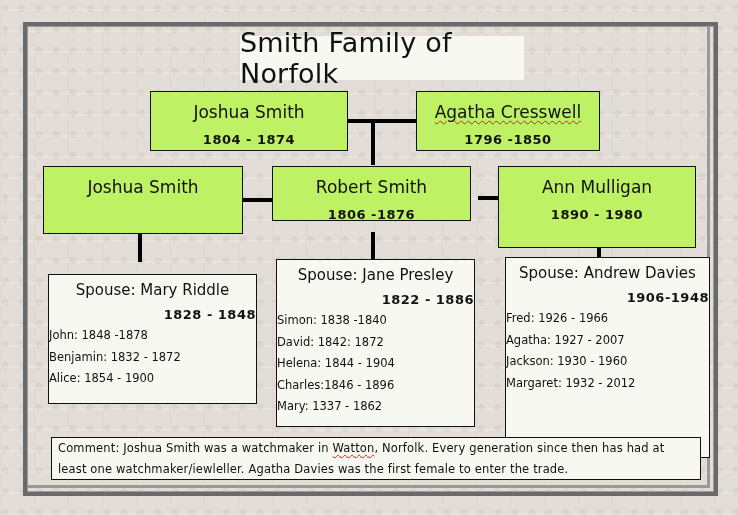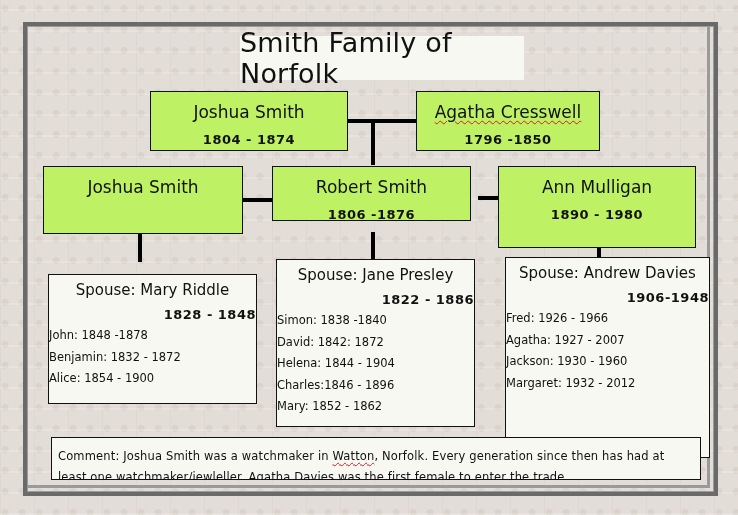--- a/index.html
+++ b/index.html
@@ -38,21 +38,21 @@
   .box .years { font-size: 13px; font-weight: bold; margin-top: 10px; letter-spacing: 0.5px; }
   .spouse-box { position: absolute; background: #f8f8f2; border: 1.5px solid #111; box-sizing: border-box; }
   .spouse-box .sp-name { font-size: 15px; text-align: center; margin-top: 6px; }
   .spouse-box .sp-years { font-size: 13px; font-weight: bold; text-align: right; margin-top: 8px; letter-spacing: 0.5px; }
   .spouse-box .child { font-size: 11.5px; height: 21.5px; line-height: 21.5px; }
   .spouse-box .children { margin-top: 3px; }
   .line { position: absolute; background: #000; }
   .comment-box {
     position: absolute; left: 51px; top: 437px; width: 650px; height: 43px;
     background: #f8f8f2; border: 1.5px solid #111; box-sizing: border-box;
-    font-size: 11.5px; line-height: 21px; padding: 8px 6px; letter-spacing: 0.15px;
+    font-size: 11.5px; line-height: 21px; padding: 0 6px; letter-spacing: 0.15px;
     white-space: nowrap; overflow: hidden;
   }
   .squiggle { text-decoration: underline wavy #d02020; text-decoration-thickness: 1px; text-underline-offset: 2px; }
 </style>
 </head>
 <body>
 
 <div class="frame"></div>
 <div class="frame-inner-edge"></div>
 
@@ -100,21 +100,21 @@
 </div>
 
 <div class="spouse-box" style="left:276px; top:259px; width:199px; height:168px;">
   <div class="sp-name">Spouse: Jane Presley</div>
   <div class="sp-years">1822 - 1886</div>
   <div class="children">
     <div class="child">Simon: 1838 -1840</div>
     <div class="child">David: 1842: 1872</div>
     <div class="child">Helena: 1844 - 1904</div>
     <div class="child">Charles:1846 - 1896</div>
-    <div class="child">Mary: 1852 - 1862</div>
+    <div class="child">Mary: 1337 - 1862</div>
   </div>
 </div>
 
 <div class="spouse-box" style="left:505px; top:257px; width:205px; height:201px;">
   <div class="sp-name">Spouse: Andrew Davies</div>
   <div class="sp-years">1906-1948</div>
   <div class="children">
     <div class="child">Fred: 1926 - 1966</div>
     <div class="child">Agatha: 1927 - 2007</div>
     <div class="child">Jackson: 1930 - 1960</div>

